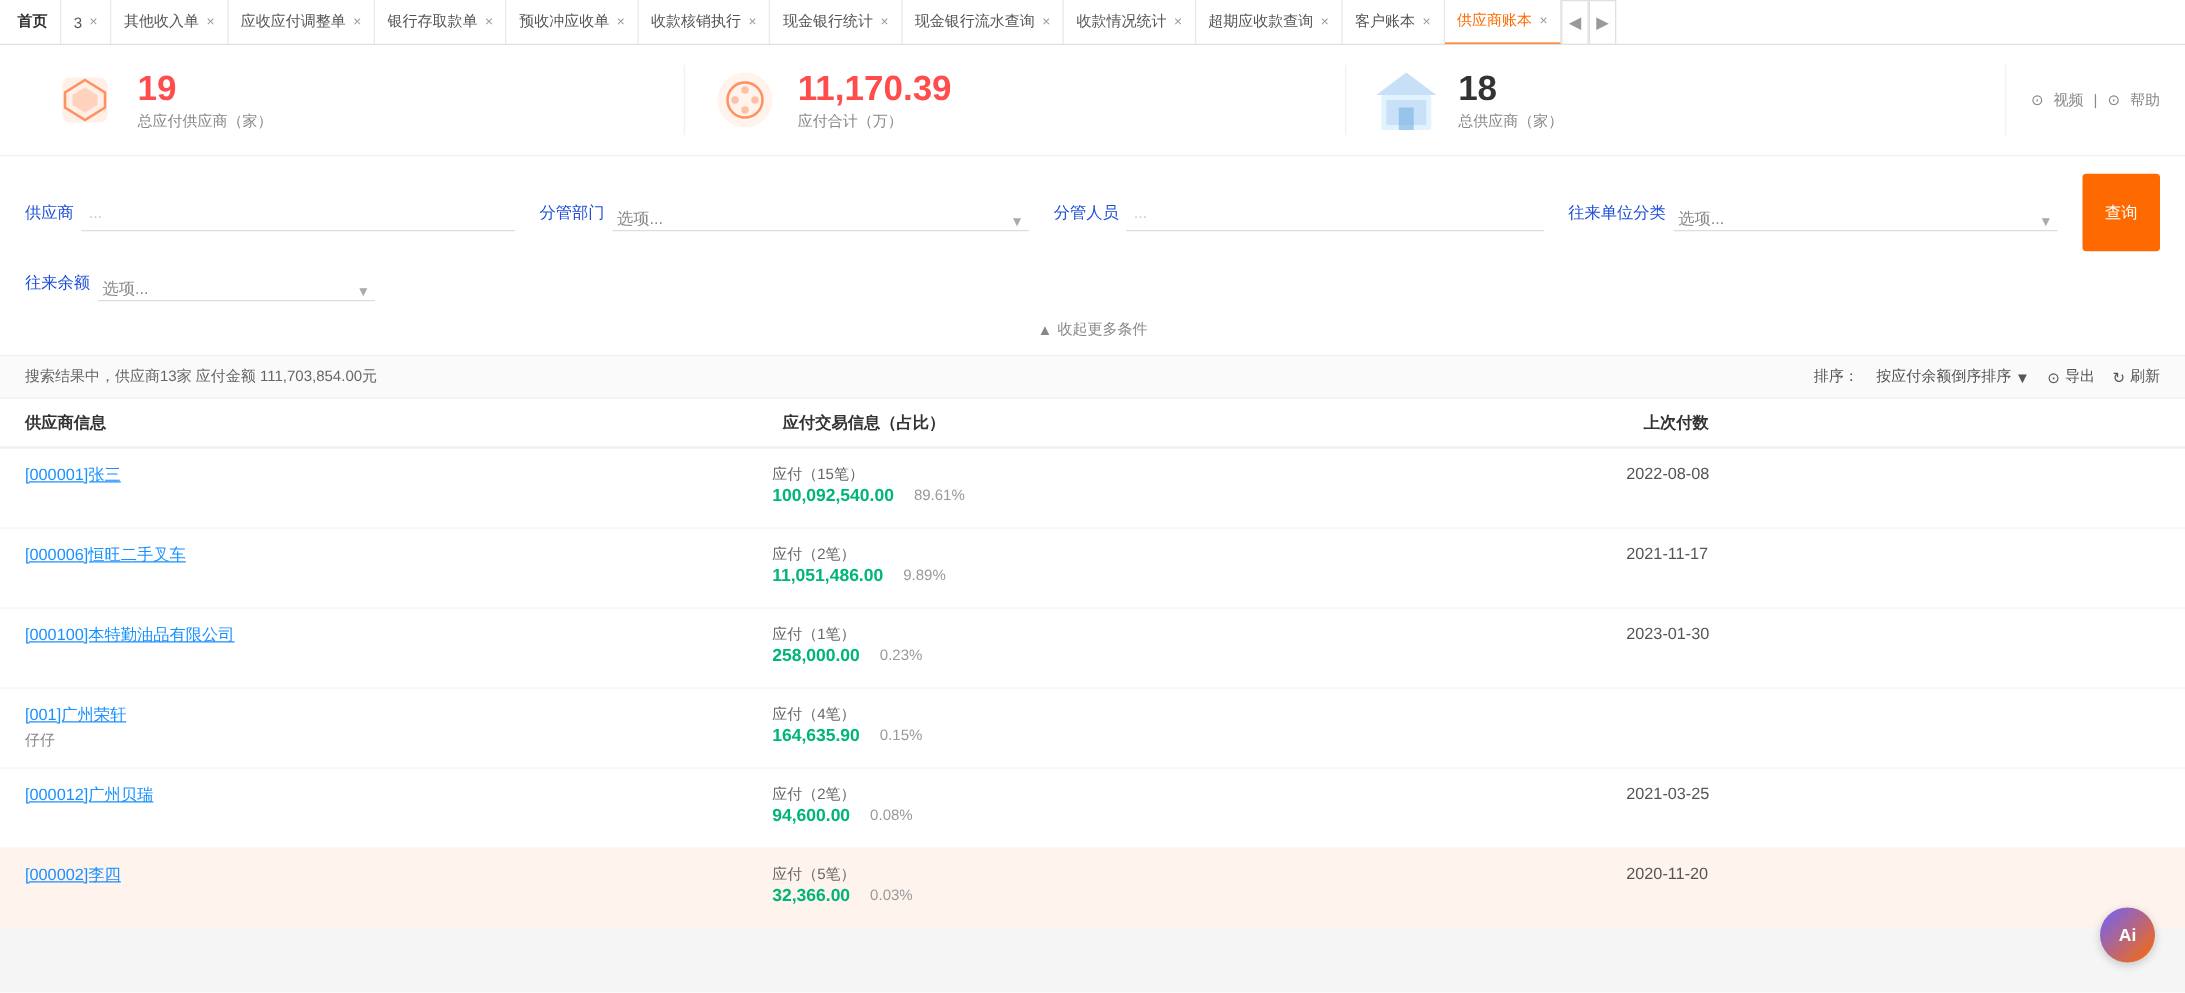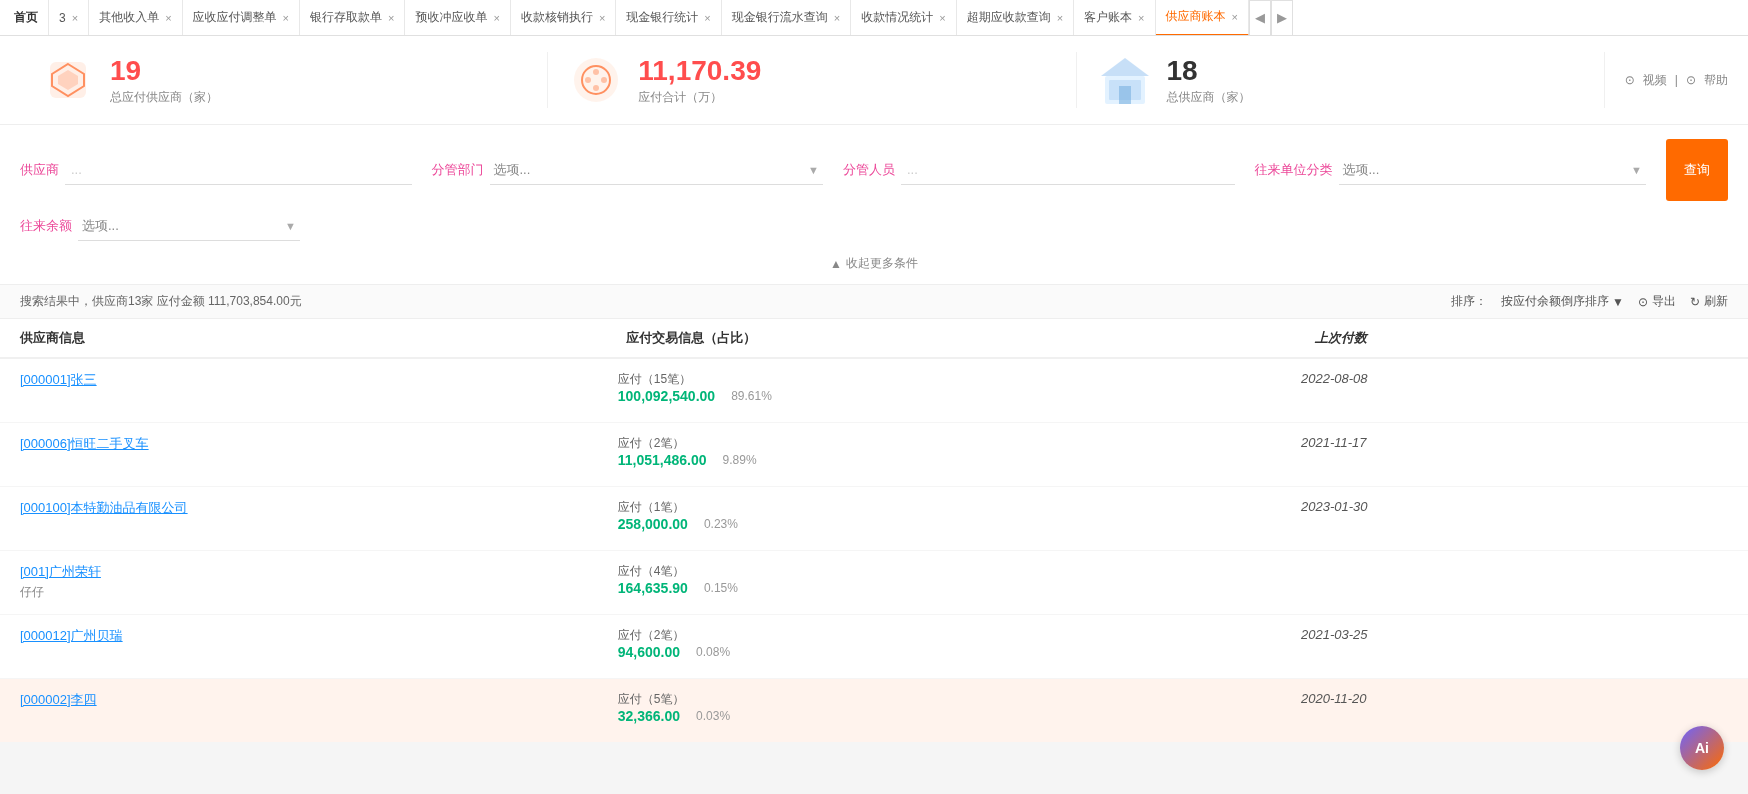--- a/index.html
+++ b/index.html
@@ -106,40 +106,40 @@
       margin-bottom: 10px;
     }
     .filter-item {
       display: flex;
       align-items: center;
       gap: 6px;
       flex: 1;
     }
     .filter-label {
       font-size: 13px;
-      color: #ec4899;
+      color: #1d4ed8;
       white-space: nowrap;
       flex-shrink: 0;
     }
     .filter-input {
       flex: 1;
       height: 30px;
       border: none;
       border-bottom: 1px solid #ddd;
       outline: none;
       font-size: 13px;
       color: #333;
       padding: 0 6px;
       background: transparent;
     }
     .filter-input::placeholder { color: #ccc; }
     .filter-select-wrapper {
       flex: 1;
       display: flex;
-      align-items: center;
+      align-items: flex-end;
       border-bottom: 1px solid #ddd;
       padding: 0 4px;
       height: 30px;
       cursor: pointer;
       gap: 40px;
     }
     .filter-select-text { flex: 1; font-size: 13px; color: #888; }
     .filter-chevron { color: #aaa; font-size: 11px; }
     .query-btn {
       background: #ff6a00;
@@ -205,21 +205,21 @@
       display: flex;
       padding: 10px 20px;
       border-bottom: 2px solid #f0f0f0;
       font-size: 13px;
       font-weight: bold;
       color: #333;
       gap: 28px;
     }
     .col-supplier { width: 35%; }
     .col-transaction { width: 40%; }
-    .col-lastpay { width: 25%; font-style: italic; }
+    .col-lastpay { width: 25%; }
 
     .table-row {
       display: flex;
       padding: 12px 20px;
       border-bottom: 1px solid #f5f5f5;
       align-items: flex-start;
       min-height: 64px;
     }
     .table-row.highlighted { background: #fff3ed; }
 

